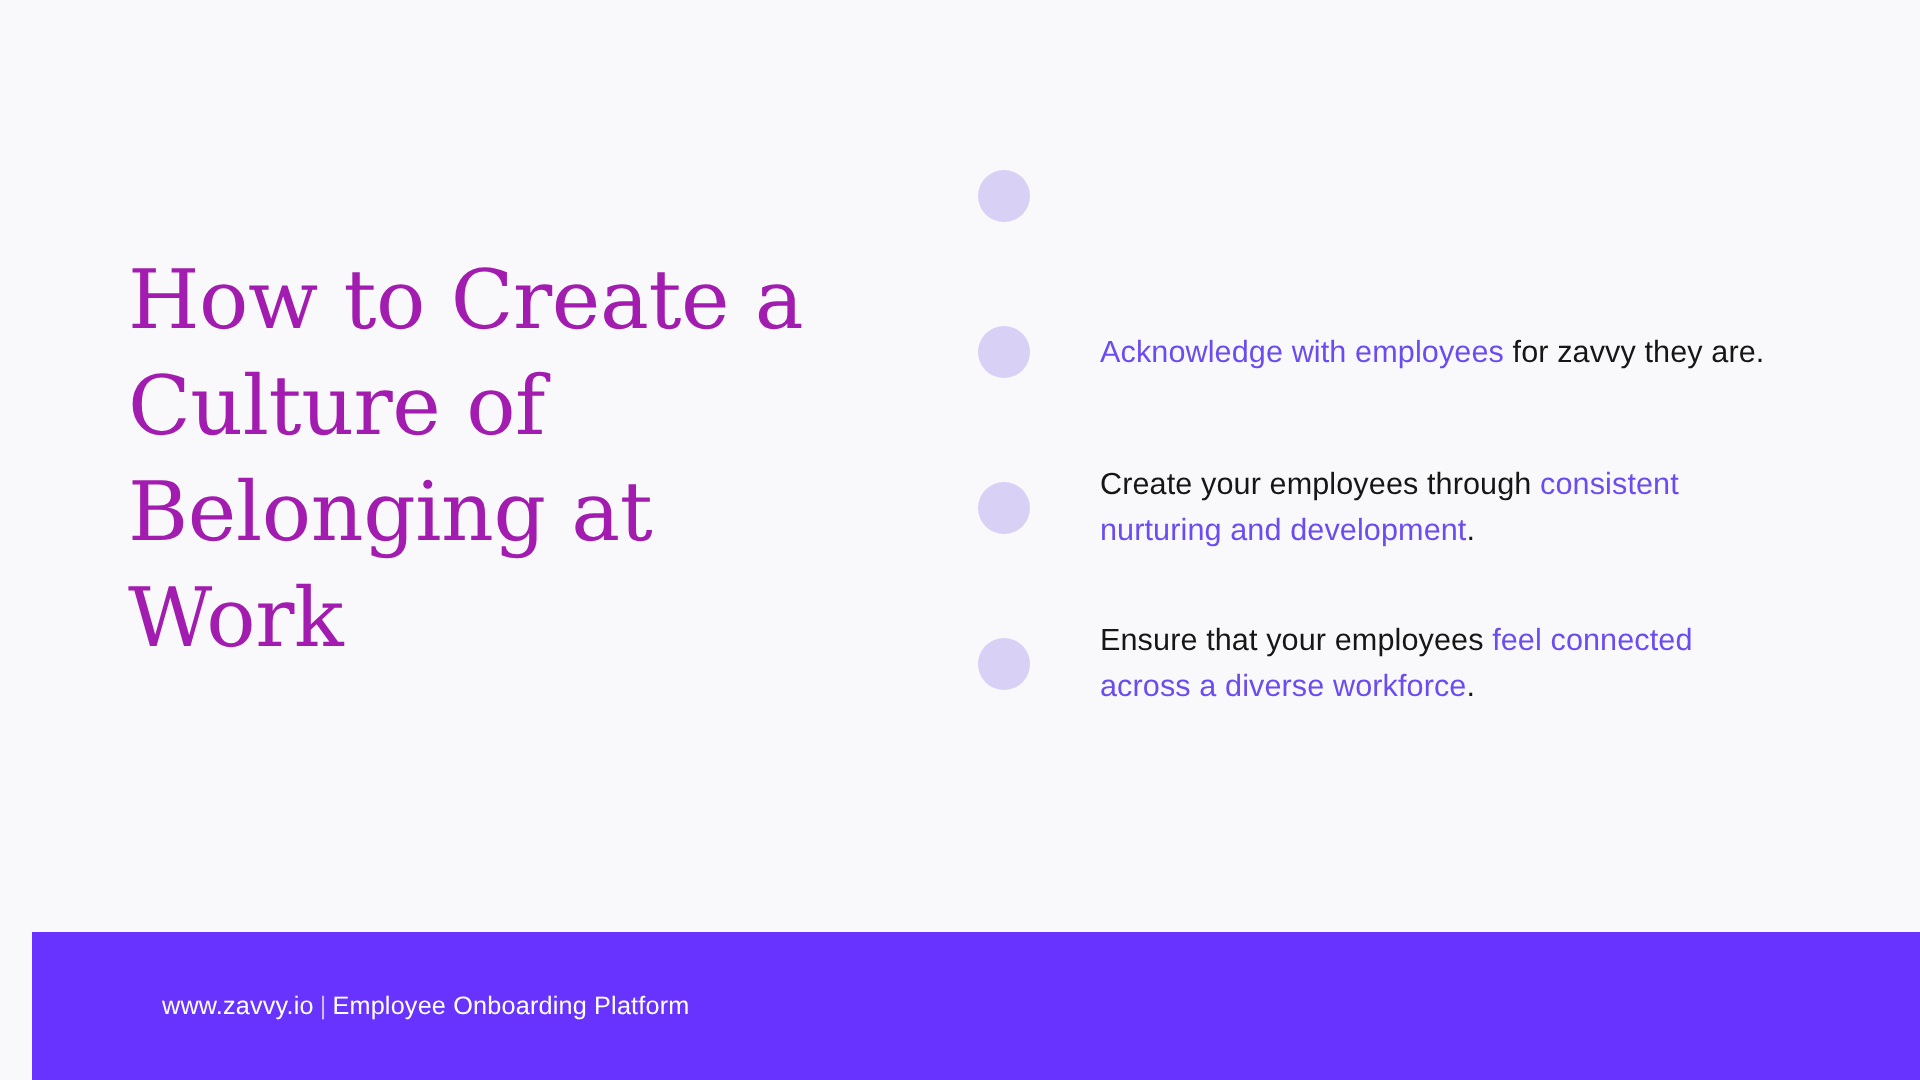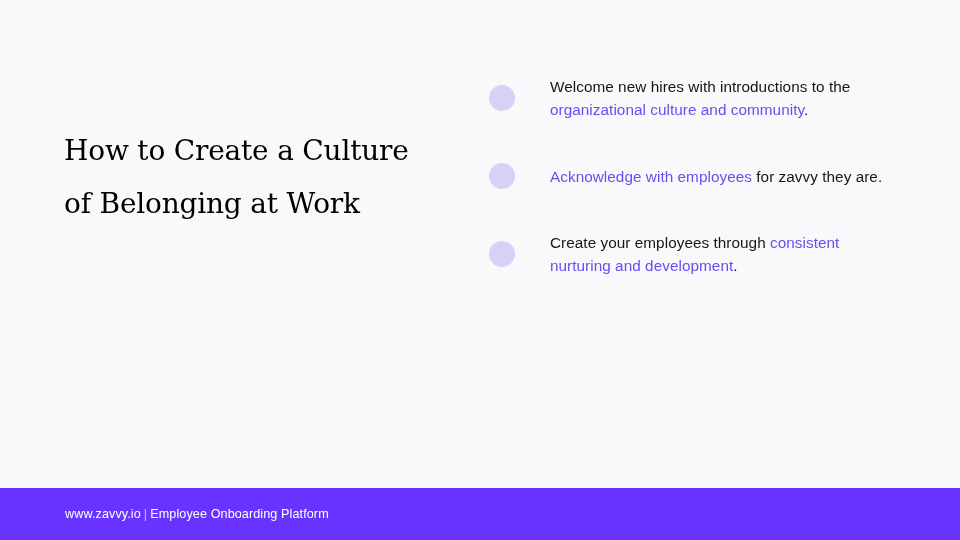--- a/index.html
+++ b/index.html
@@ -23,24 +23,24 @@
 
   
   .title-block {
     position: absolute;
     left: 64px;
     top: 124px;
     width: 360px;
   }
   .slide-title {
     font-family: "DejaVu Serif", "Liberation Serif", serif;
-    font-size: 28px;
+    font-size: 41px;
     line-height: 53px;
     font-weight: 400;
-    color: #000000;
+    color: #a21caf;
     letter-spacing: -0.2px;
     margin: 0;
     white-space: pre-line;
   }
 
   
   .bullets {
     position: absolute;
     left: 489px;
     top: 72px;
@@ -75,24 +75,24 @@
     letter-spacing: 0.05px;
     width: 335px;
   }
   .hl {
     color: #6b4cf0;
   }
 
   
   .footer {
     position: absolute;
-    left: 0;
+    left: 16px;
     right: 0;
     bottom: 0;
-    height: 52px;
+    height: 74px;
     background: #6933ff;
   }
   .footer-text {
     position: absolute;
     left: 65px;
     top: 50%;
     transform: translateY(-50%);
     font-size: 12.6px;
     color: #ffffff;
     letter-spacing: 0.1px;
@@ -108,29 +108,32 @@
 
 <div class="slide">
 
   <div class="title-block">
     <h1 class="slide-title">How to Create a Culture of Belonging at Work</h1>
   </div>
 
   <div class="bullets">
       <div class="bullet-row">
         <span class="bullet-dot"></span>
-        <div class="bullet-text"><span>Welcome new hires with introductions to the </span><span class="hl">organizational culture and community</span><span>.</span></div>
       </div>
       <div class="bullet-row">
         <span class="bullet-dot"></span>
         <div class="bullet-text"><span class="hl">Acknowledge with employees</span><span> for zavvy they are.</span></div>
       </div>
       <div class="bullet-row">
         <span class="bullet-dot"></span>
         <div class="bullet-text"><span>Create your employees through </span><span class="hl">consistent nurturing and development</span><span>.</span></div>
+      </div>
+      <div class="bullet-row">
+        <span class="bullet-dot"></span>
+        <div class="bullet-text"><span>Ensure that your employees </span><span class="hl">feel connected across a diverse workforce</span><span>.</span></div>
       </div>
     </div>
 
   <div class="footer">
     <div class="footer-text">
       <span>www.zavvy.io</span><span class="footer-sep">|</span><span>Employee Onboarding Platform</span>
     </div>
   </div>
 
 </div>

